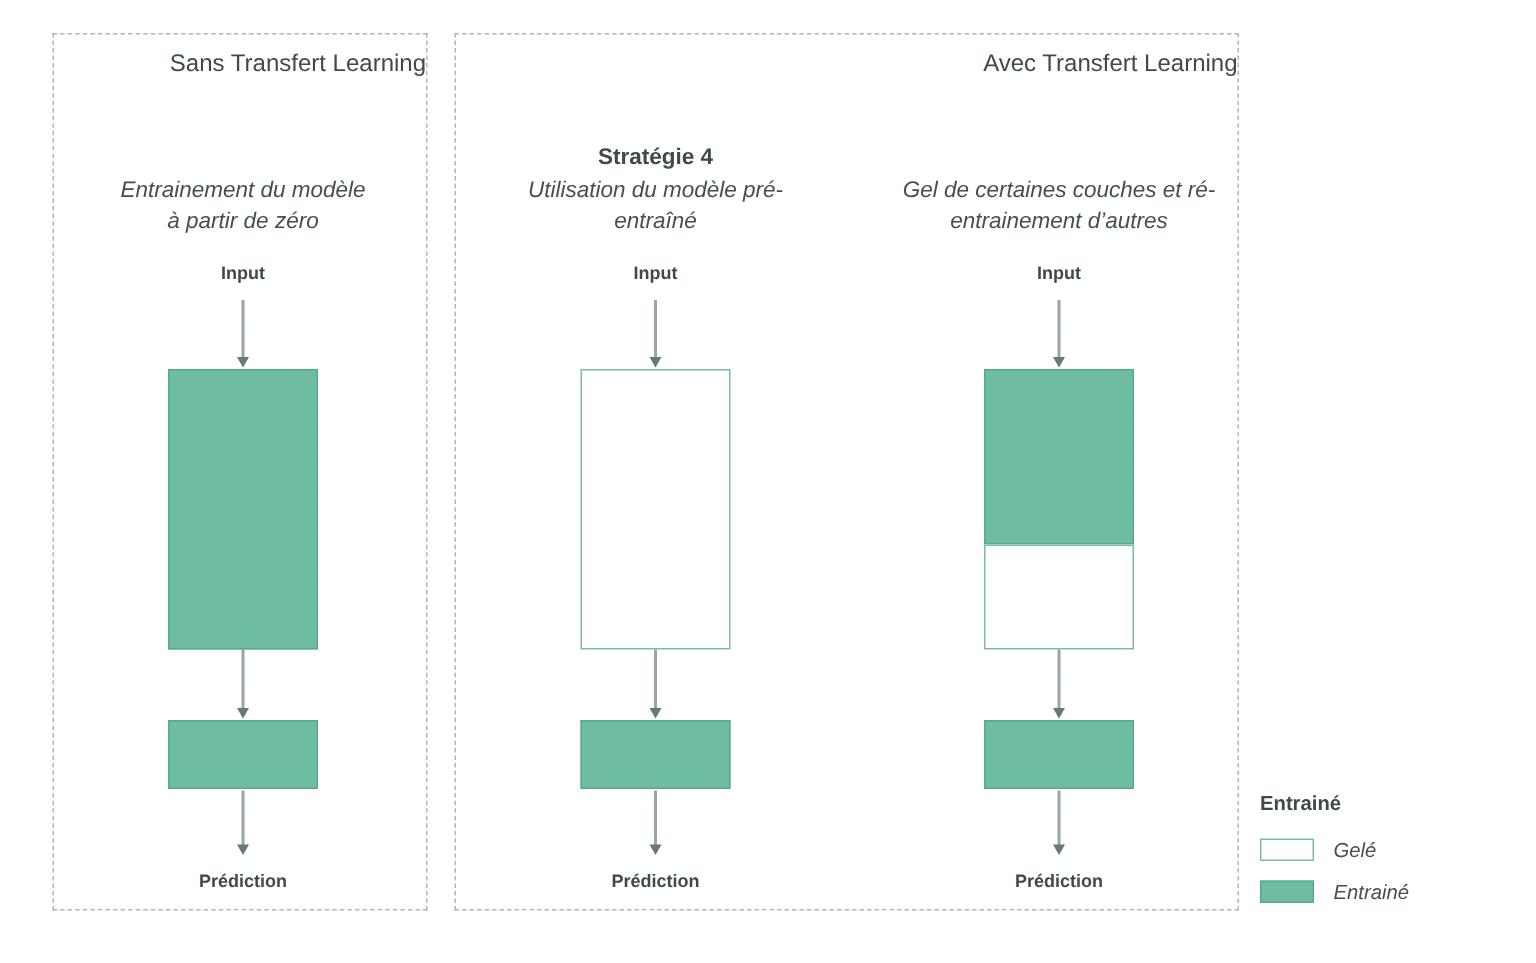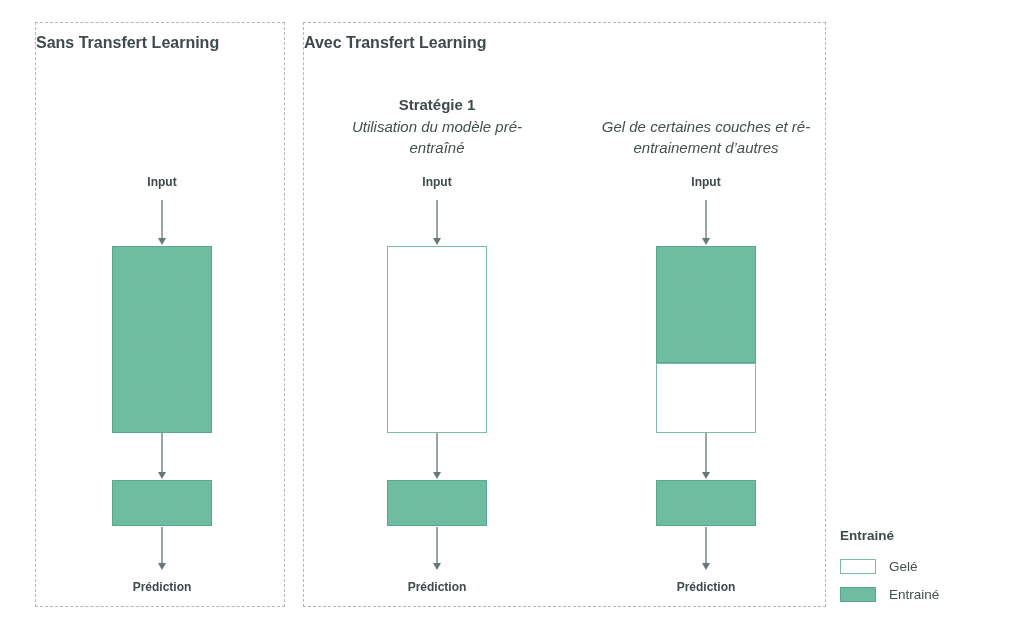--- a/index.html
+++ b/index.html
@@ -16,22 +16,22 @@
     position: absolute;
     border: 1.5px dashed #B0B8B9;
     box-sizing: border-box;
     background: #ffffff;
   }
   .panel-left  { left: 35px;  top: 22px; width: 250px; height: 585px; }
   .panel-right { left: 303px; top: 22px; width: 523px; height: 585px; }
   .panel-title {
     position: absolute;
     top: 11px; left: 0; right: 0;
-    text-align: left;
-    font-weight: bold;
+    text-align: right;
+    font-weight: normal;
     font-size: 16px;
     color: #3E4A4C;
   }
   .column {
     position: absolute;
     top: 0;
     width: 230px;
     height: 642px;
   }
   .col-1 { left: 47px; }
@@ -118,20 +118,21 @@
   .legend-title {
     font-weight: bold;
     font-size: 13.5px;
     color: #3E4A4C;
     margin-bottom: 16px;
   }
   .legend-row {
     display: flex;
     align-items: center;
     margin-bottom: 13px;
+    font-style: italic;
   }
   .legend-swatch {
     width: 36px; height: 15px;
     box-sizing: border-box;
     margin-right: 13px;
     flex: 0 0 auto;
   }
   .legend-swatch.trained { background-size: 9px 8px; }
   .legend-label {
     font-size: 13.5px;
@@ -145,20 +146,22 @@
 
   <div class="panel panel-left">
     <div class="panel-title">Sans Transfert Learning</div>
   </div>
 
   <div class="panel panel-right">
     <div class="panel-title">Avec Transfert Learning</div>
   </div>
 
   <div class="column col-1">
+    <div class="description">Entrainement du modèle
+à partir de zéro</div>
     <div class="io-label input-label">Input</div>
     <div class="arrow arrow-1">
         <div class="shaft"></div>
         <div class="head"></div>
       </div>
     <div class="model-box big-box">
       <div class="section trained" style="flex:1"></div>
     </div>
     <div class="arrow arrow-2">
         <div class="shaft"></div>
@@ -168,21 +171,21 @@
       <div class="section trained" style="flex:1"></div>
     </div>
     <div class="arrow arrow-3">
         <div class="shaft"></div>
         <div class="head"></div>
       </div>
     <div class="io-label output-label">Prédiction</div>
   </div>
 
   <div class="column col-2">
-    <div class="strategy-heading">Stratégie 1</div>
+    <div class="strategy-heading">Stratégie 4</div>
     <div class="description">Utilisation du modèle pré-
 entraîné</div>
     <div class="io-label input-label">Input</div>
     <div class="arrow arrow-1">
         <div class="shaft"></div>
         <div class="head"></div>
       </div>
     <div class="model-box big-box">
       <div class="section frozen" style="flex:1"></div>
     </div>

